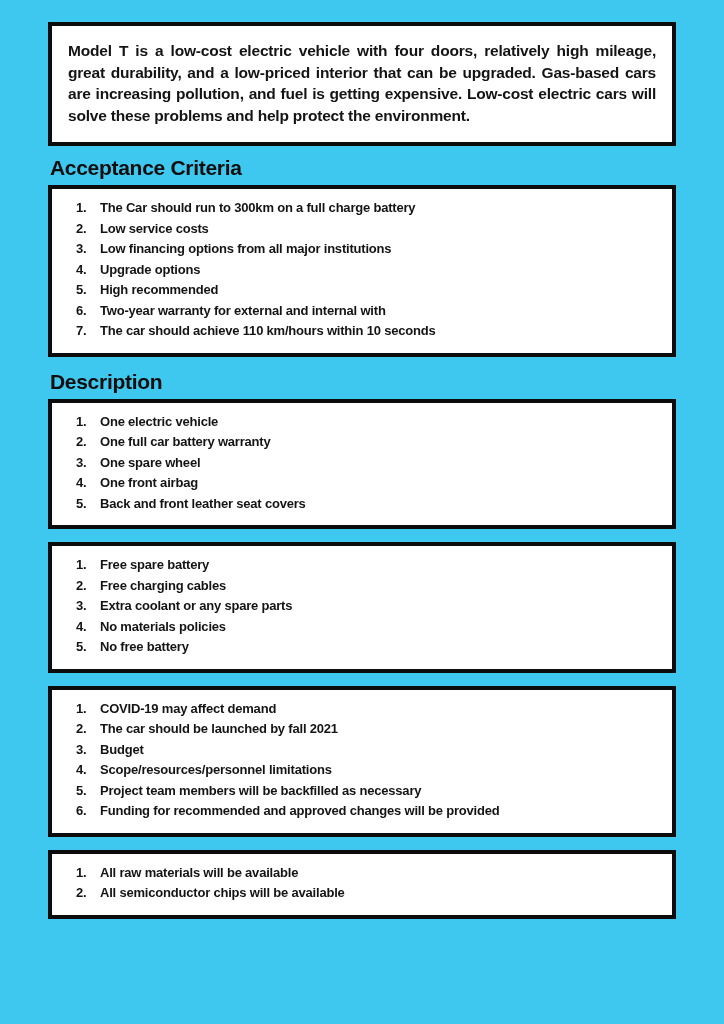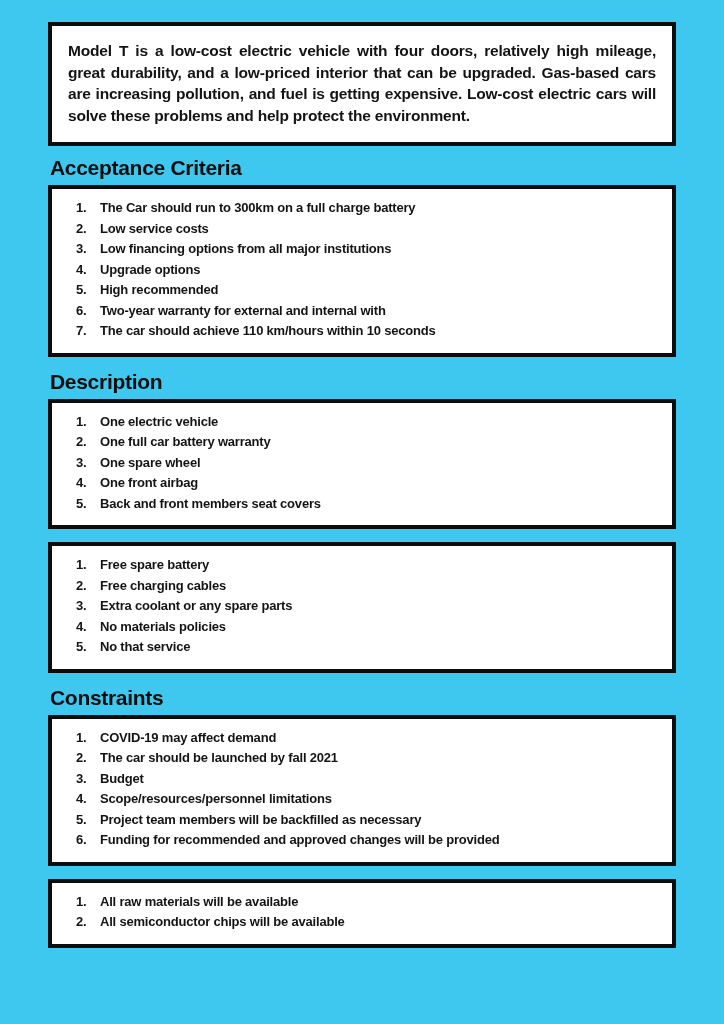--- a/index.html
+++ b/index.html
@@ -110,39 +110,38 @@
   </div>
 
   <div class="section">
     <h2 class="section-heading">Description</h2>
     <div class="white-box list-box">
       <ol class="item-list">
           <li>One electric vehicle</li>
           <li>One full car battery warranty</li>
           <li>One spare wheel</li>
           <li>One front airbag</li>
-          <li>Back and front members seat covers</li>
+          <li>Back and front leather seat covers</li>
         </ol>
     </div>
   </div>
 
   <div class="section">
     <div class="white-box list-box">
       <ol class="item-list">
           <li>Free spare battery</li>
           <li>Free charging cables</li>
           <li>Extra coolant or any spare parts</li>
           <li>No materials policies</li>
-          <li>No that service</li>
+          <li>No free battery</li>
         </ol>
     </div>
   </div>
 
   <div class="section">
-    <h2 class="section-heading">Constraints</h2>
     <div class="white-box list-box">
       <ol class="item-list">
           <li>COVID-19 may affect demand</li>
           <li>The car should be launched by fall 2021</li>
           <li>Budget</li>
           <li>Scope/resources/personnel limitations</li>
           <li>Project team members will be backfilled as necessary</li>
           <li>Funding for recommended and approved changes will be provided</li>
         </ol>
     </div>

